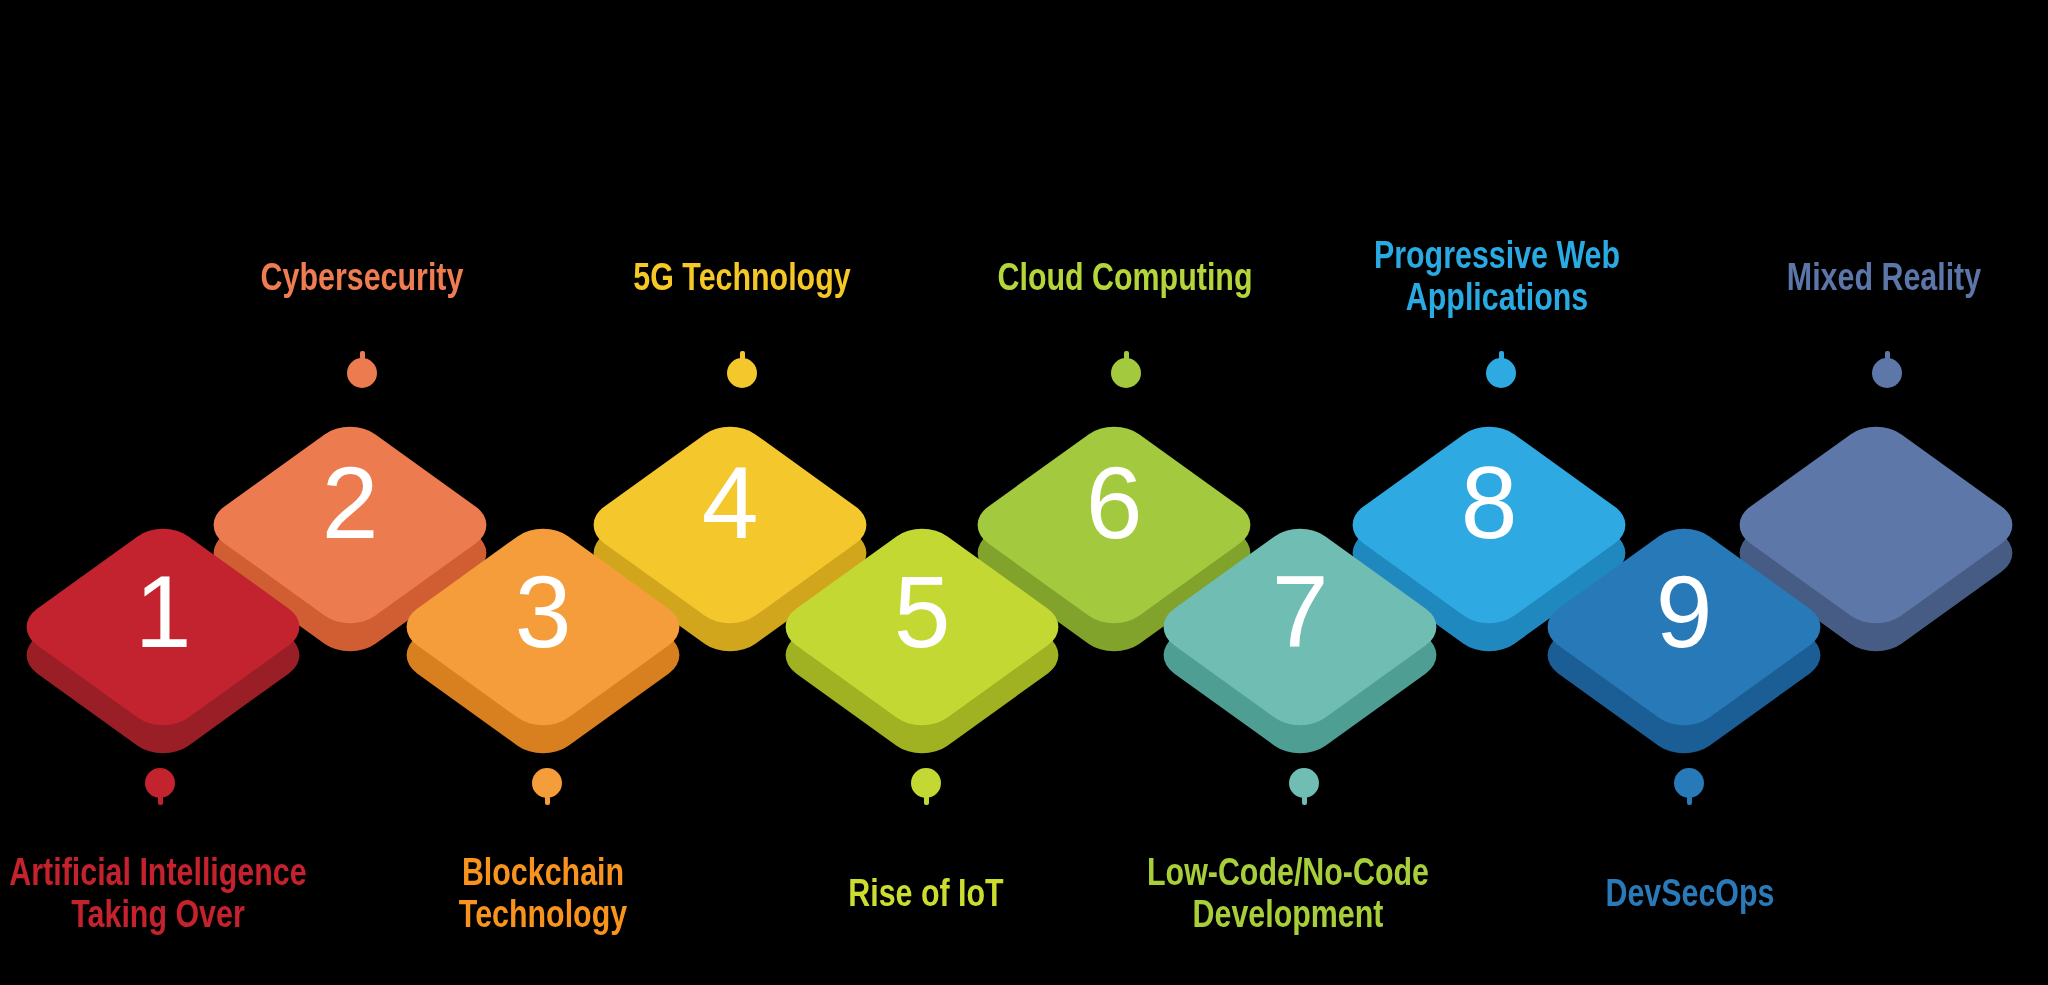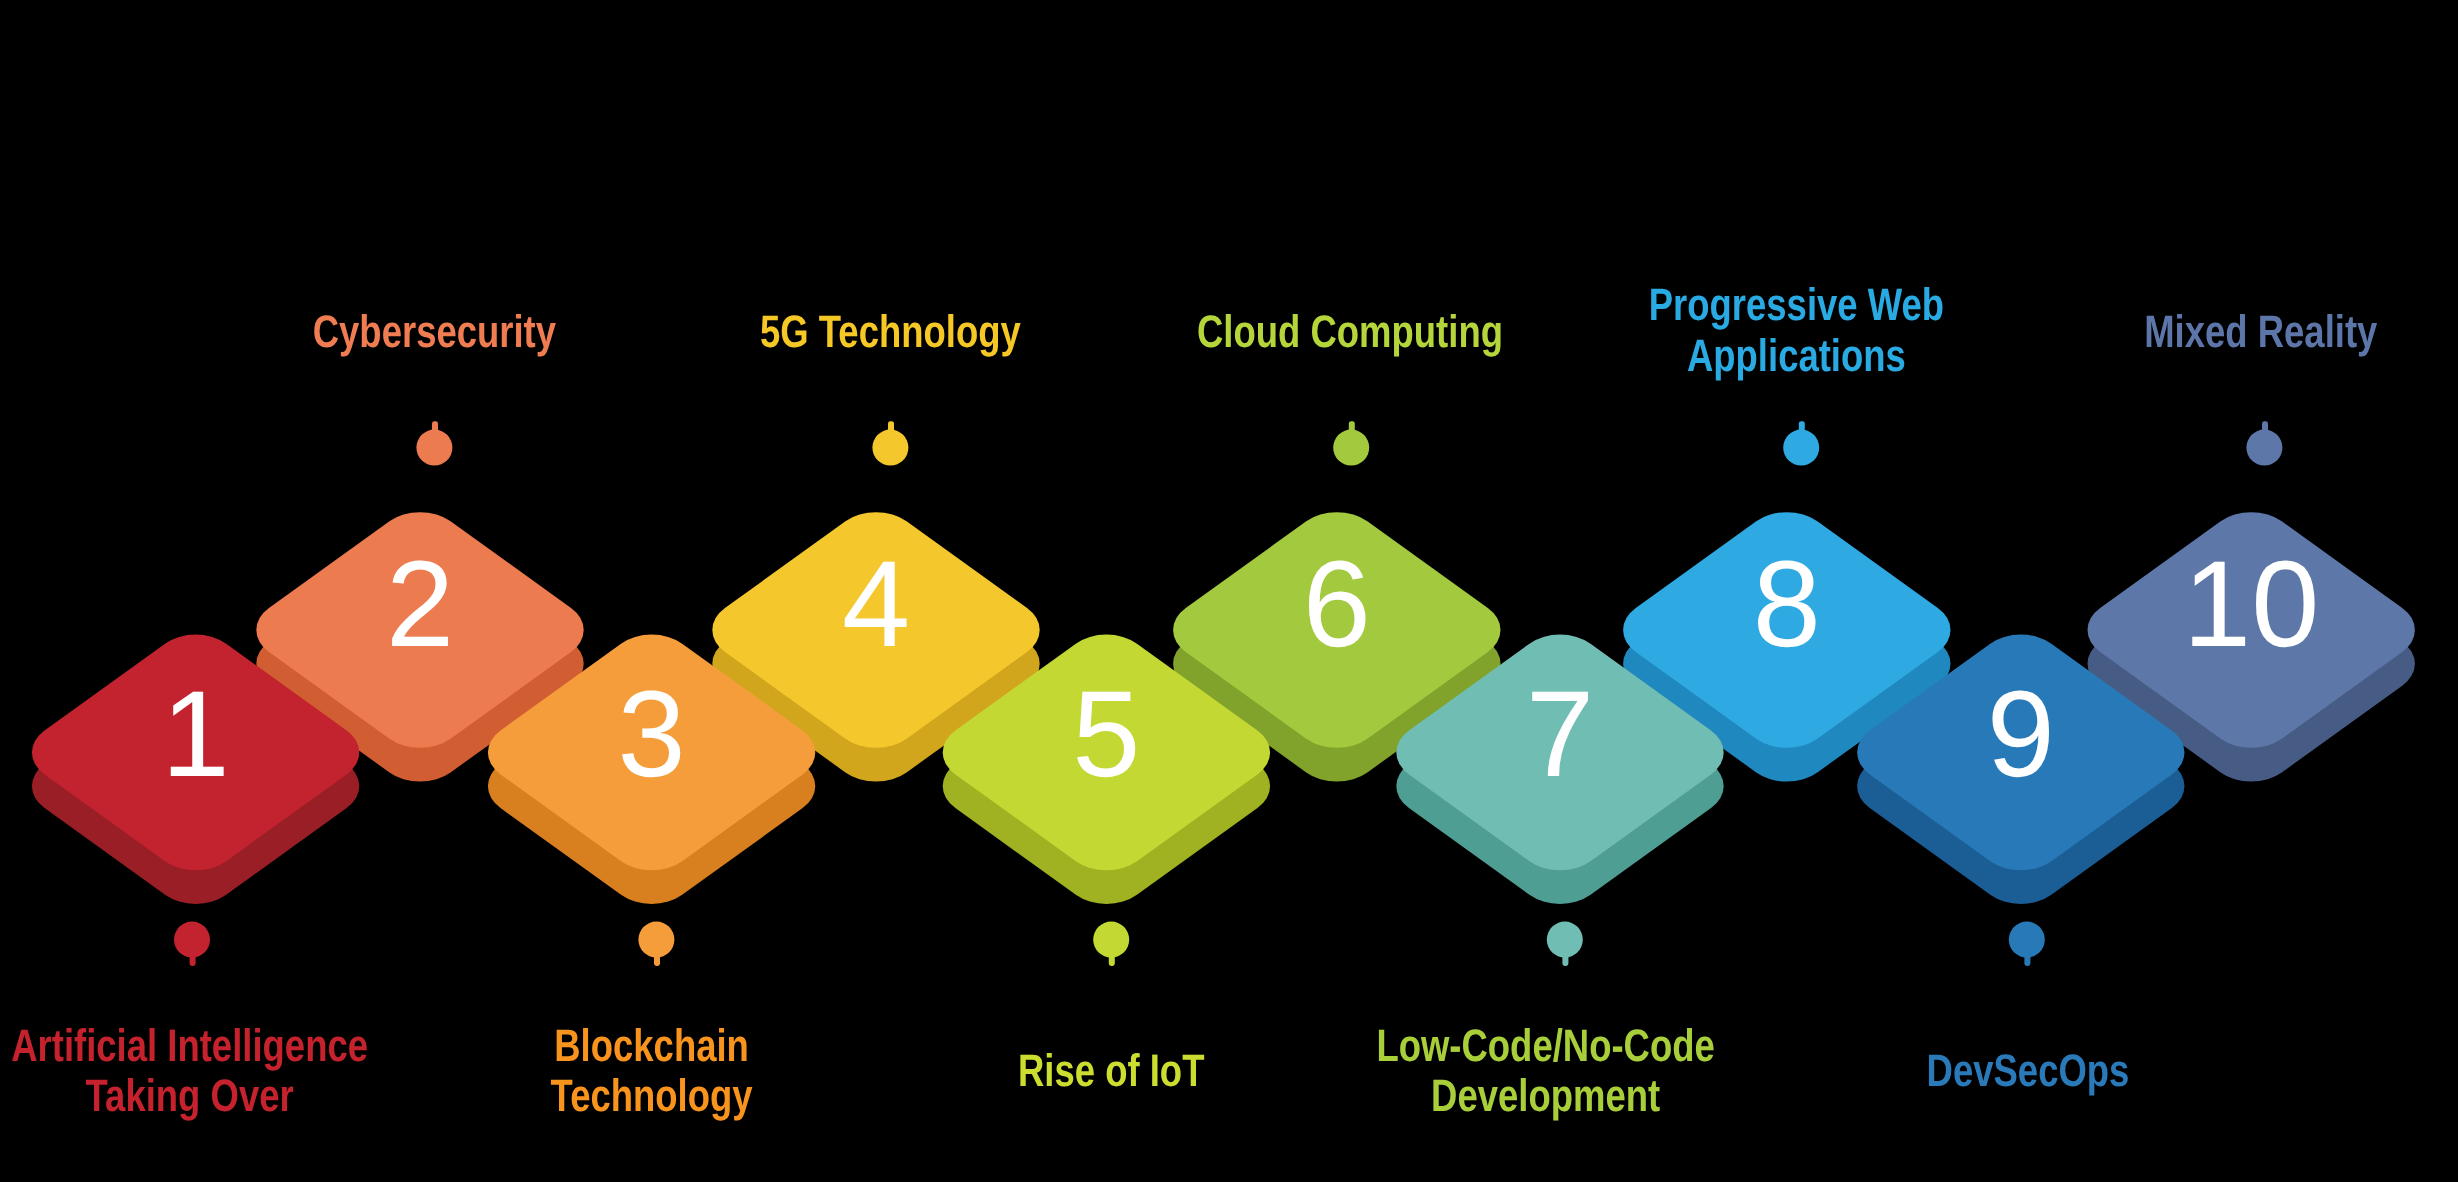--- a/index.html
+++ b/index.html
@@ -167,18 +167,17 @@
     </div>
     <div class="num" style="left: 1684px; top: 612px;">9</div>
     <div class="dot bottom" style="background: rgb(40, 121, 184); left: 1674px; top: 768px;"></div>
     <div class="label" style="color: rgb(42, 122, 185); left: 1390px; top: 872px;">
       <div>DevSecOps</div>
     </div>
     <div class="tile row-top" style="left: 1769px; top: 418px;">
       <div class="side" style="background: rgb(71, 92, 132);"></div>
       <div class="face" style="background: rgb(93, 119, 168);"></div>
     </div>
-    <div class="num" style="left: 1876px; top: 503px;">10</div>
     <div class="dot top" style="background: rgb(93, 119, 168); left: 1872px; top: 358px;"></div>
     <div class="label" style="color: rgb(92, 118, 169); left: 1584px; top: 256px;">
       <div>Mixed Reality</div>
     </div>
   </div>
 
 </body></html>

